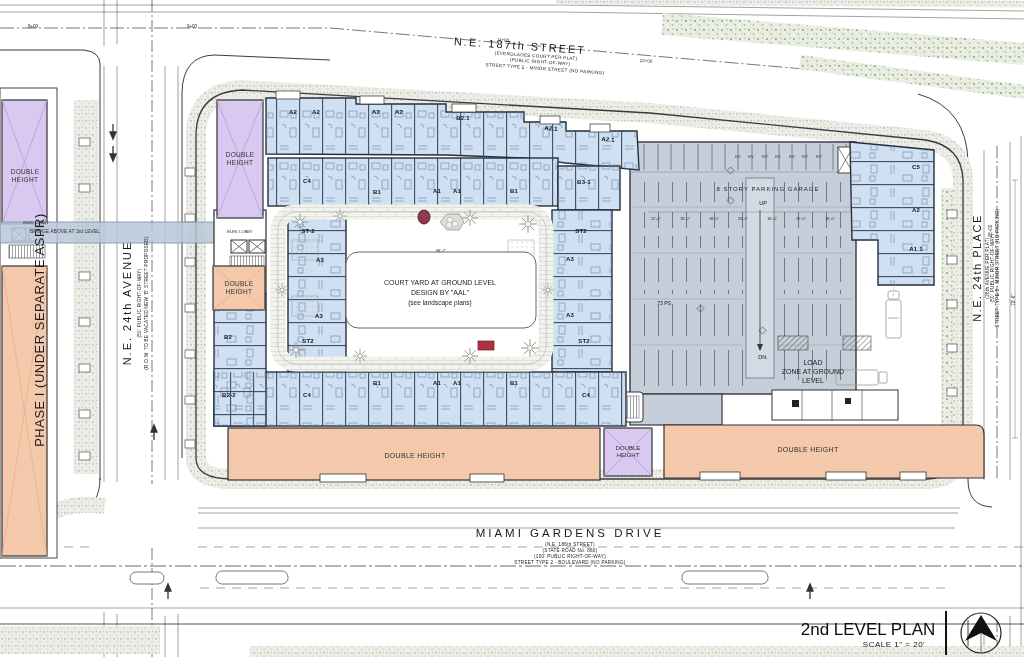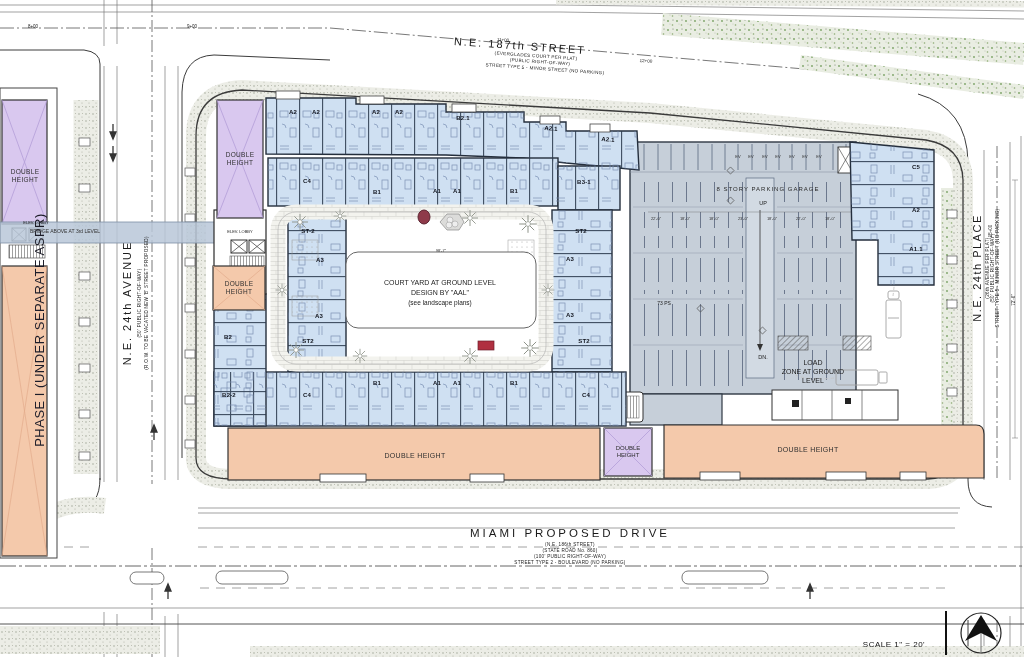--- a/index.html
+++ b/index.html
@@ -337,21 +337,21 @@
 
 <span class="lbl street r90" style="left:127px;top:303px;">N.E. 24th AVENUE</span>
 <span class="lbl sub r90" style="left:140px;top:303px;">(50' PUBLIC RIGHT-OF-WAY)</span>
 <span class="lbl sub r90" style="left:147px;top:303px;">(R.O.W. TO BE VACATED NEW 'B' STREET PROPOSED)</span>
 
 <span class="lbl street r90" style="left:977px;top:268px;letter-spacing:1.5px;">N.E. 24th PLACE</span>
 <span class="lbl sub r90" style="left:988px;top:268px;">(26th AVENUE PER PLAT)</span>
 <span class="lbl sub r90" style="left:993px;top:268px;">(50' PUBLIC RIGHT-OF-WAY)</span>
 <span class="lbl sub r90" style="left:998px;top:268px;">STREET TYPE 5 - MINOR STREET (NO PARKING)</span>
 
-<span class="lbl street" style="left:570px;top:534px;font-size:11.5px;letter-spacing:3px;">MIAMI PROPOSED DRIVE</span>
+<span class="lbl street" style="left:570px;top:534px;font-size:11.5px;letter-spacing:3px;">MIAMI GARDENS DRIVE</span>
 <span class="lbl sub" style="left:570px;top:545px;">(N.E. 186th STREET)</span>
 <span class="lbl sub" style="left:570px;top:551px;">(STATE ROAD No. 860)</span>
 <span class="lbl sub" style="left:570px;top:557px;">(100' PUBLIC RIGHT-OF-WAY)</span>
 <span class="lbl sub" style="left:570px;top:563px;">STREET TYPE 2 - BOULEVARD (NO PARKING)</span>
 
 <span class="lbl tiny" style="left:33px;top:27px;">8+00</span>
 <span class="lbl tiny" style="left:192px;top:27px;">9+00</span>
 <span class="lbl tiny r4" style="left:503px;top:40px;">11+00</span>
 <span class="lbl tiny r4" style="left:646px;top:61px;">12+00</span>
 <span class="lbl tiny r90" style="left:991px;top:231px;">15+00</span>
@@ -424,15 +424,16 @@
 <span class="lbl unit" style="left:307px;top:396px;">C4</span>
 <span class="lbl unit" style="left:377px;top:384px;">B1</span>
 <span class="lbl unit" style="left:437px;top:384px;">A1</span>
 <span class="lbl unit" style="left:457px;top:384px;">A1</span>
 <span class="lbl unit" style="left:514px;top:384px;">B1</span>
 <span class="lbl unit" style="left:586px;top:396px;">C4</span>
 <span class="lbl unit" style="left:916px;top:168px;">C5</span>
 <span class="lbl unit" style="left:916px;top:211px;">A2</span>
 <span class="lbl unit" style="left:916px;top:250px;">A1.1</span>
 
+<span class="lbl title" style="left:868px;top:630px;">2nd LEVEL PLAN</span>
 <span class="lbl scale" style="left:894px;top:645px;">SCALE  1" = 20'</span>
 
 </div>
 
 </body></html>

